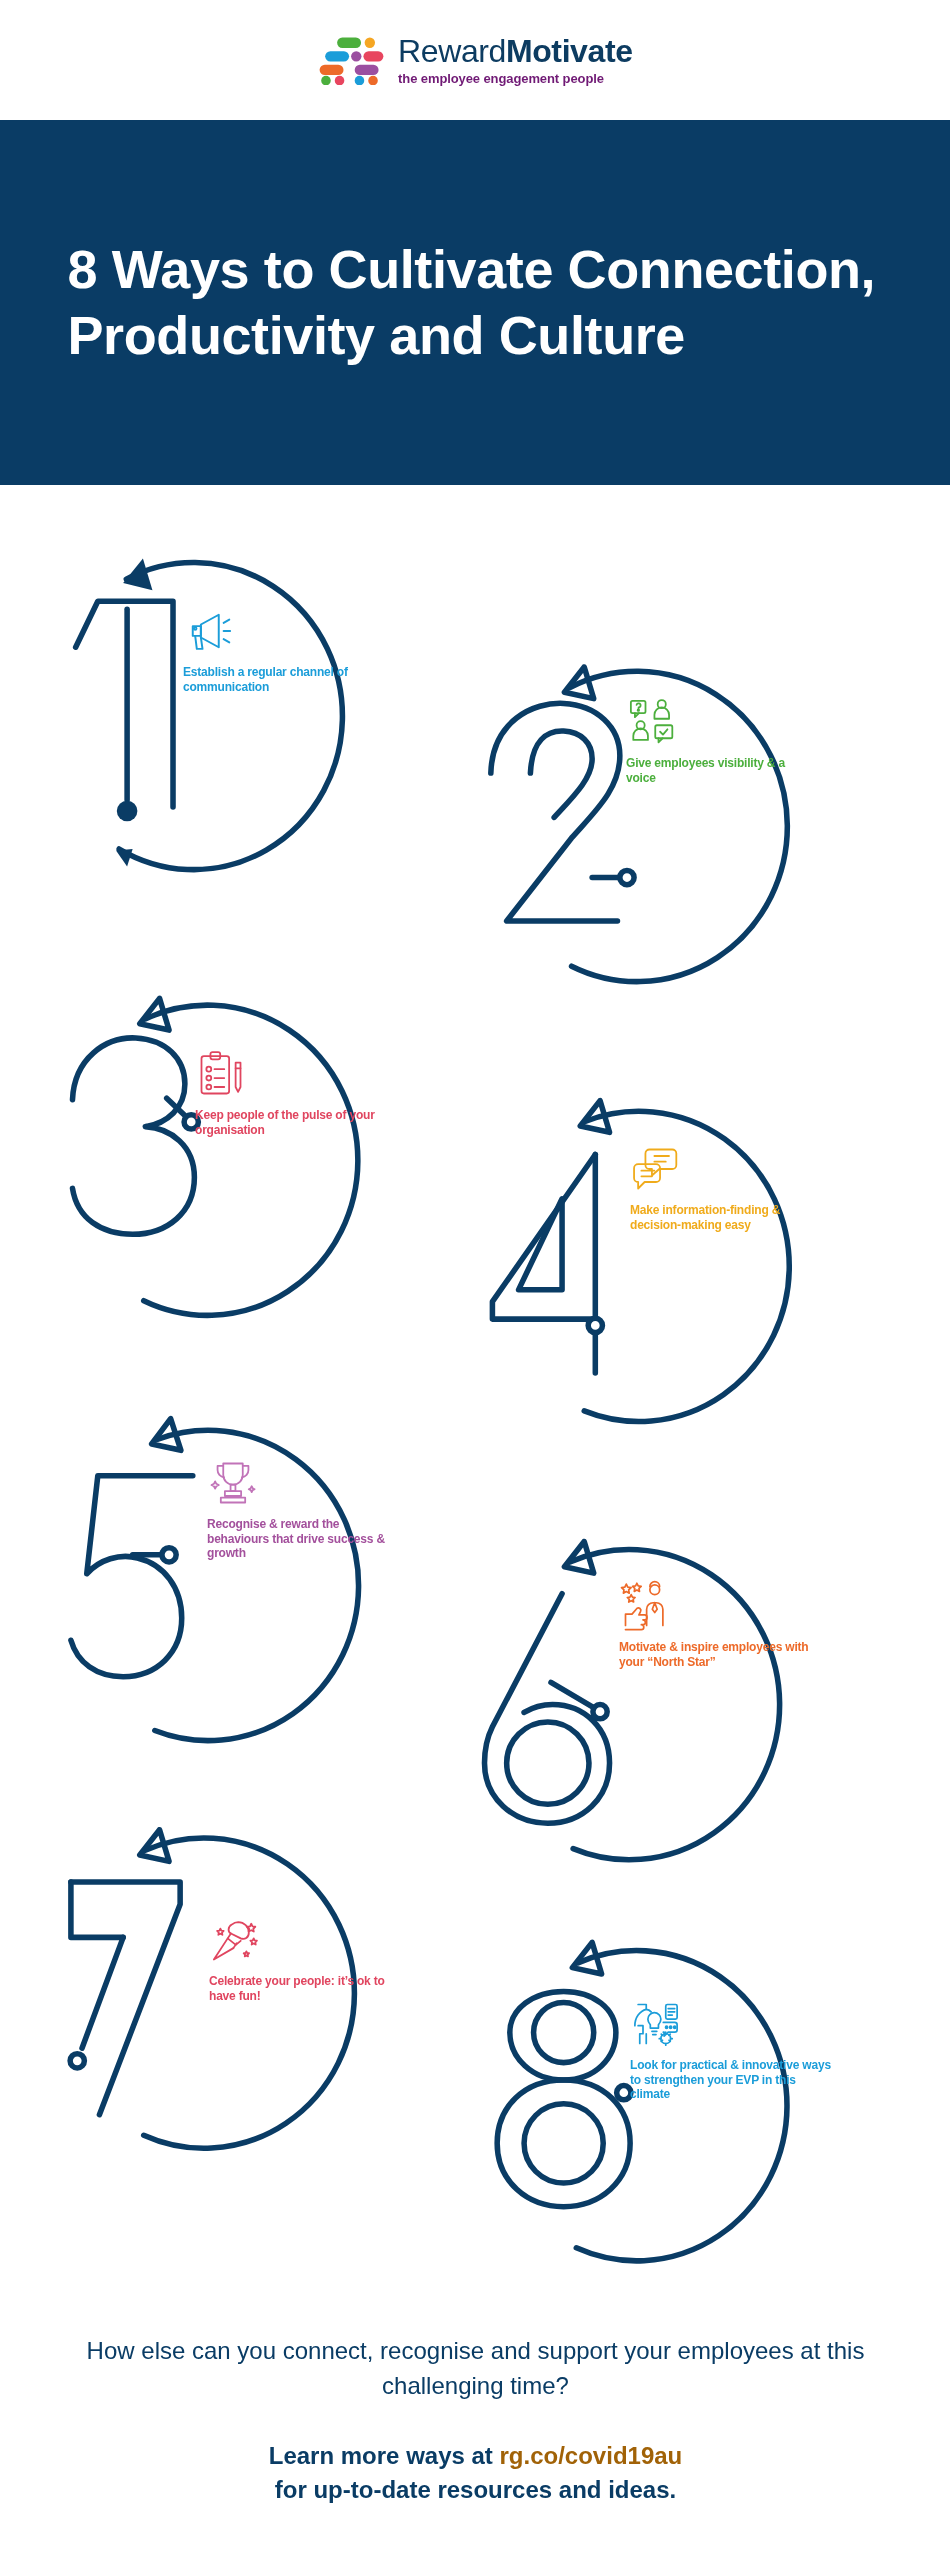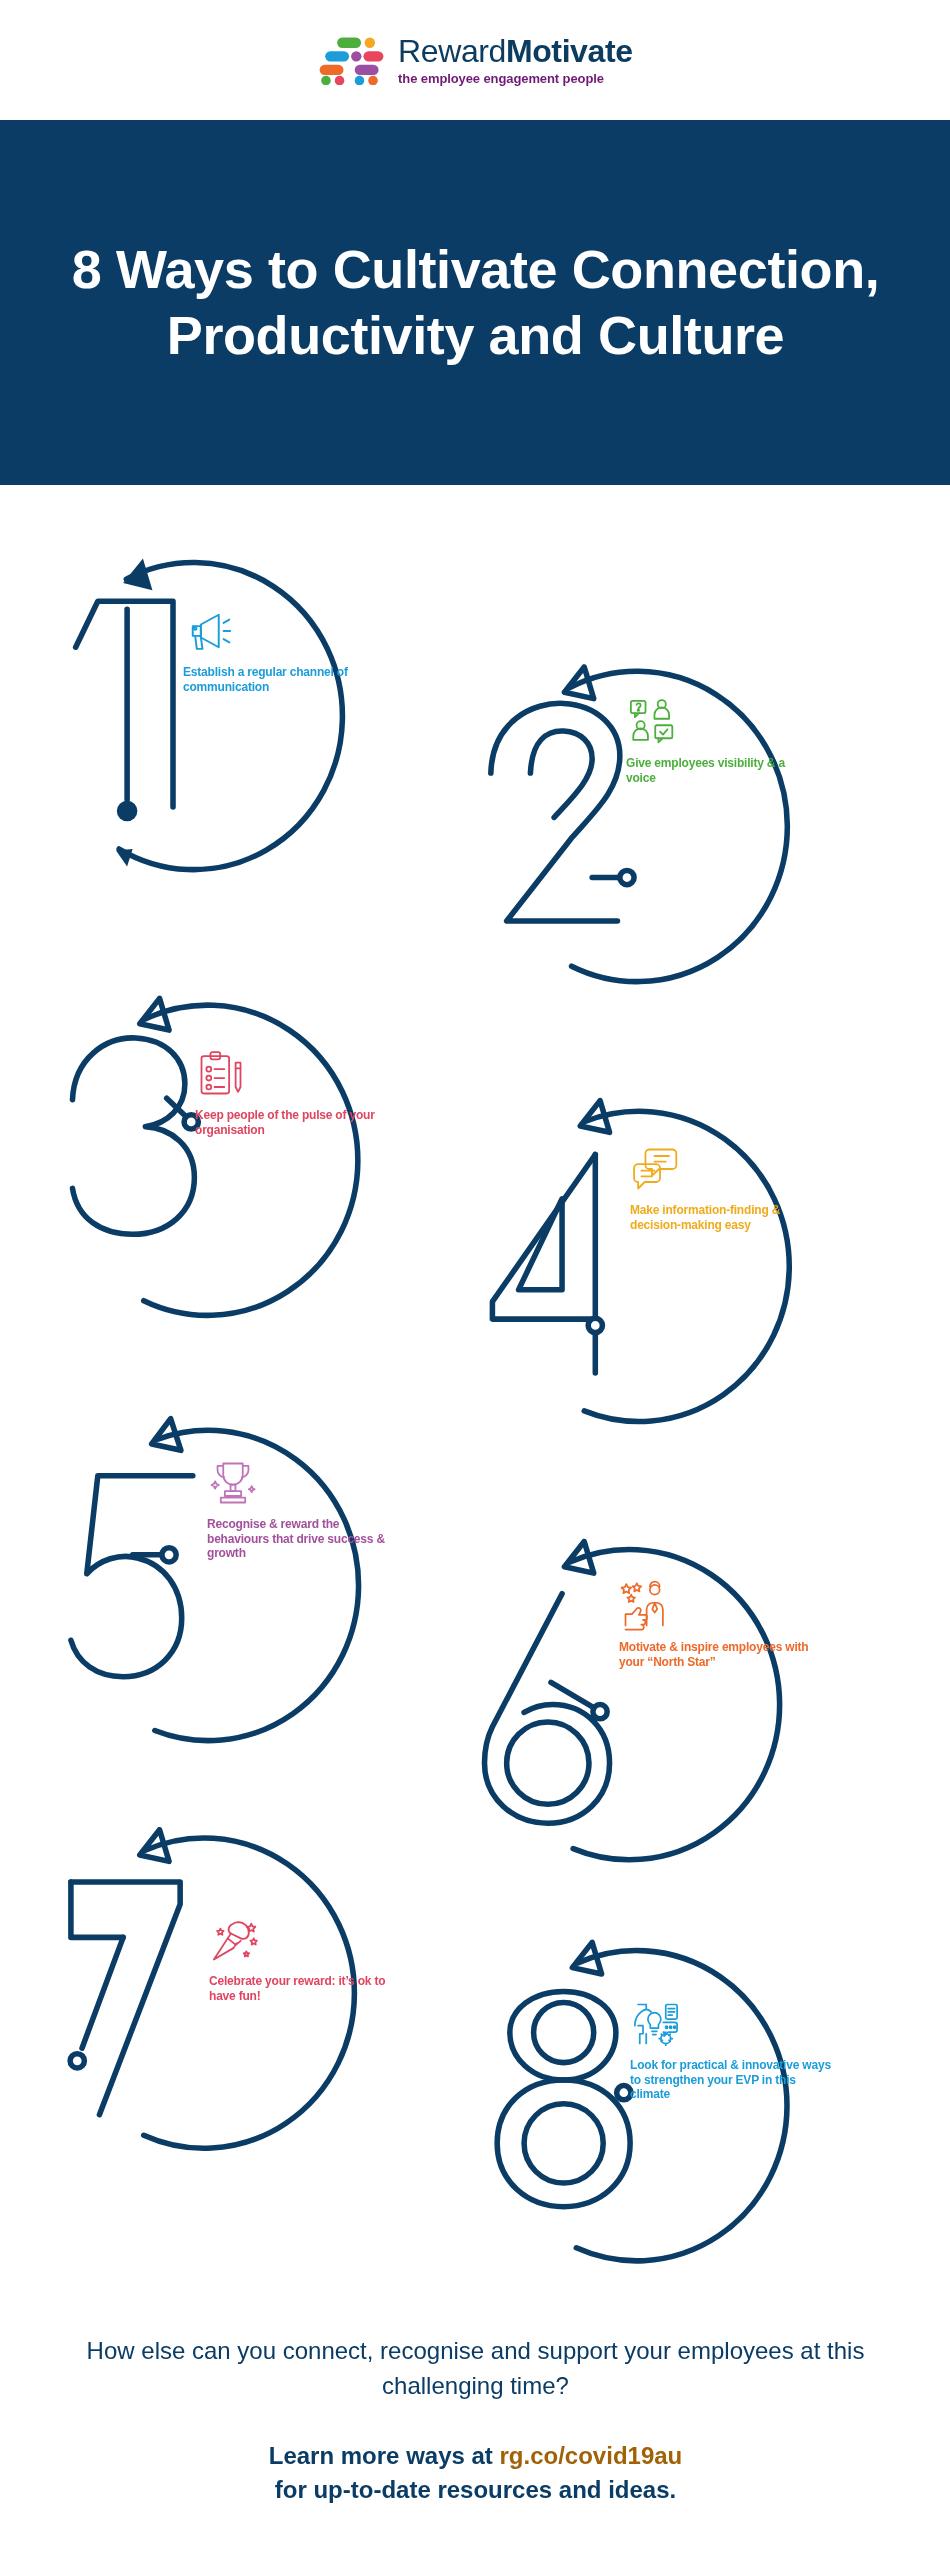--- a/index.html
+++ b/index.html
@@ -40,21 +40,21 @@
   .banner {
     position:absolute; left:0; top:120px; width:951px; height:365px;
     background:#0A3C65;
     display:flex; align-items:center; justify-content:center;
   }
   .banner h1 {
     color:#ffffff;
     font-size:54px;
     font-weight:700;
     line-height:1.22;
-    text-align:center;
+    text-align:left;
     letter-spacing:-0.4px;
     max-width:816px;
   }
 
   
   .steps { position:absolute; left:0; top:486px; width:951px; height:1799px; }
 
   .step {
     position:absolute;
     width:372px;
@@ -349,21 +349,21 @@
             <path d="M36 10 a13 13 0 0 1 13 13 c0 6 -5 9 -10 7 l-12 -6 c-4 -2 -4 -8 1 -11 a13 13 0 0 1 8 -3 Z"></path>
             <path d="M27 24 l-4 6 10 8 6 -5"></path>
             <path d="M23 30 L6 56 L30 42"></path>
             <path d="M30 42 l4 -6"></path>
             <path d="M52 12 l1.5 3.2 3.5 0.5 -2.5 2.5 0.6 3.4 -3.1 -1.6 -3.1 1.6 0.6 -3.4 -2.5 -2.5 3.5 -0.5 Z"></path>
             <path d="M55 30 l1.2 2.5 2.8 0.4 -2 2 0.5 2.7 -2.5 -1.3 -2.5 1.3 0.5 -2.7 -2 -2 2.8 -0.4 Z"></path>
             <path d="M14 18 l1.2 2.5 2.8 0.4 -2 2 0.5 2.7 -2.5 -1.3 -2.5 1.3 0.5 -2.7 -2 -2 2.8 -0.4 Z"></path>
             <path d="M46 46 l1 2 2.3 0.3 -1.7 1.6 0.4 2.3 -2 -1.1 -2 1.1 0.4 -2.3 -1.7 -1.6 2.3 -0.3 Z"></path>
           </svg>
         </span>
-        <div class="step-text" style="color:#E0455F;">Celebrate your reward: it’s ok to have fun!</div>
+        <div class="step-text" style="color:#E0455F;">Celebrate your people: it’s ok to have fun!</div>
       </div>
     </div>
 
     <div class="step" id="step-8">
       <div class="svgwrap">
         <svg viewBox="0 0 470 470">
           <g fill="none" stroke="#0A3C65" stroke-width="7" stroke-linecap="round" stroke-linejoin="round">
             <path d="M130 34 A 190 196 0 1 1 128 394"></path>
             <path d="M148 8 L123 40 L160 48 Z" fill="none"></path>
             <path d="M112 182 C72 182 44 154 44 122 C44 92 74 70 112 70 C150 70 178 92 178 122 C178 154 152 182 112 182 Z"></path>

